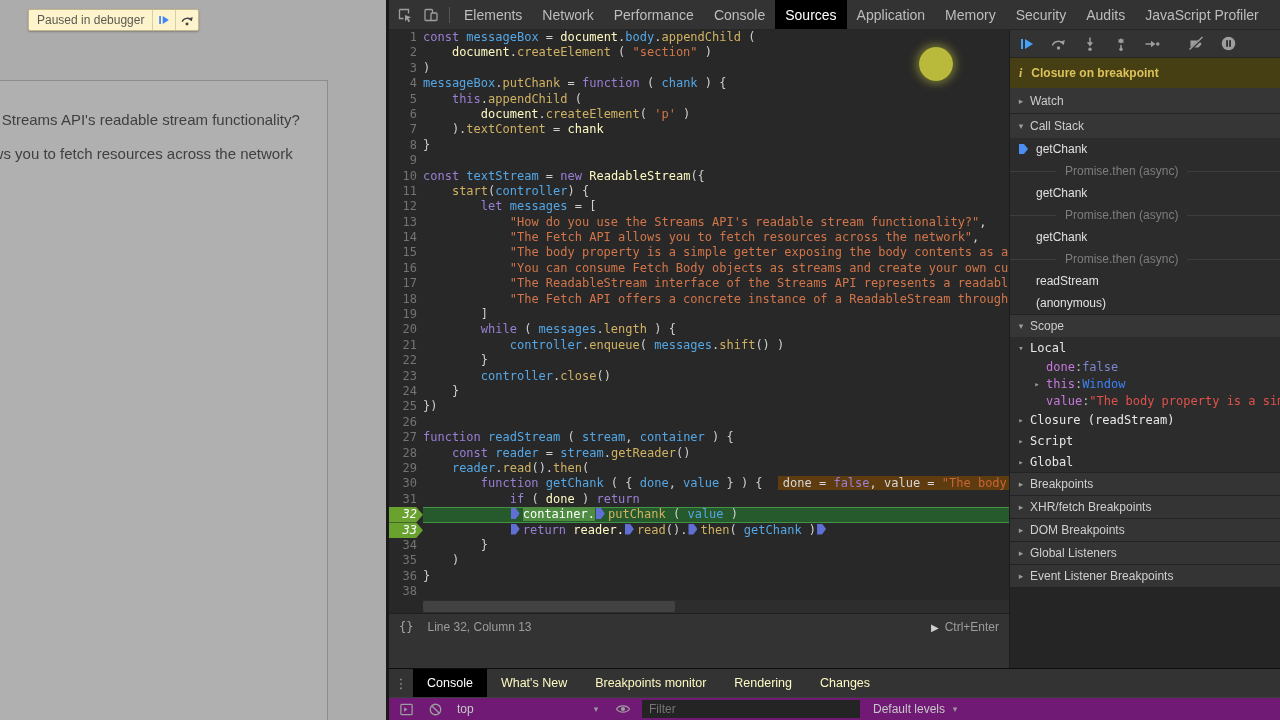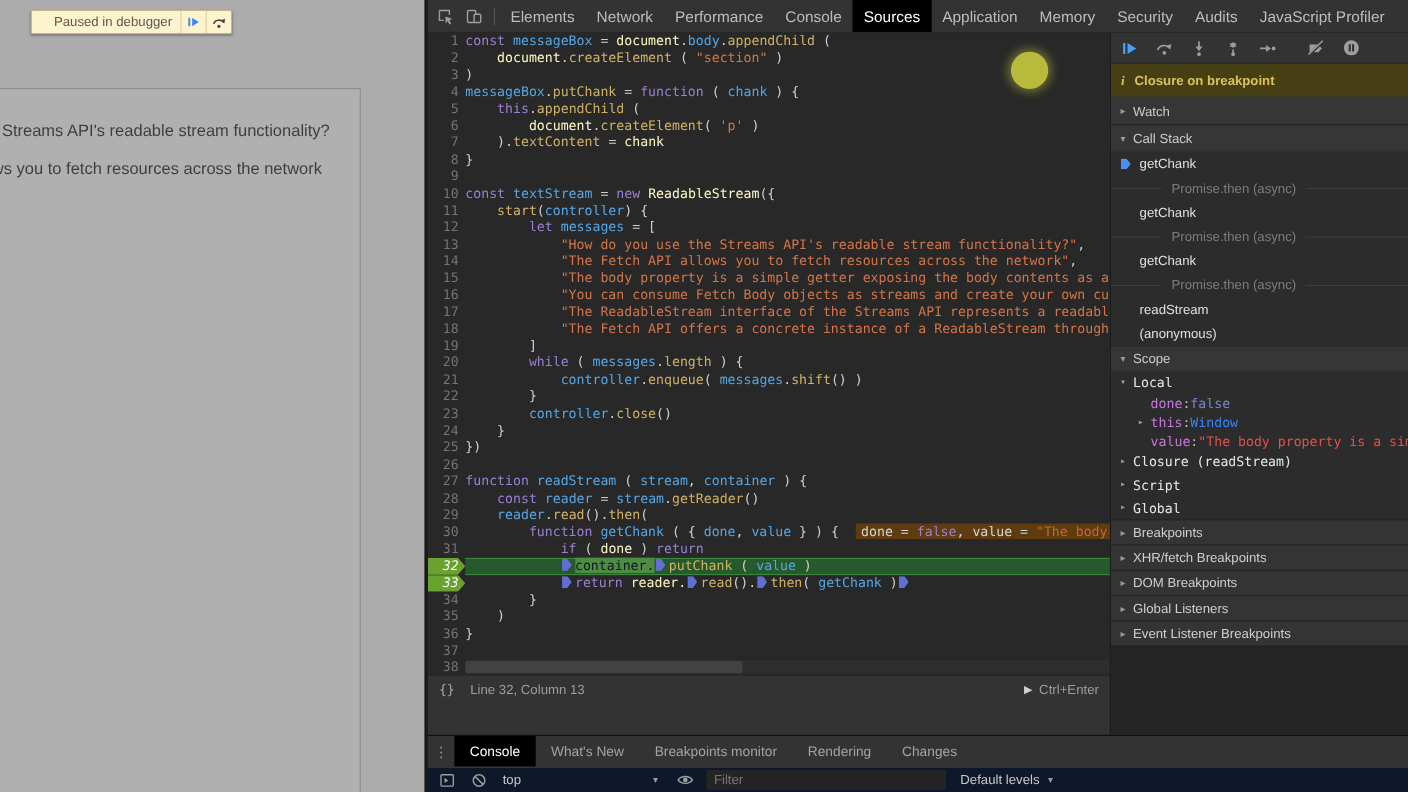--- a/index.html
+++ b/index.html
@@ -1,21 +1,21 @@
 <!DOCTYPE html>
 <html><head>
 <meta charset="utf-8">
 <style>
   * { box-sizing: border-box; margin: 0; padding: 0; }
   html,body { width:1280px; height:720px; overflow:hidden; background:#888; }
   .root { position:relative; width:1280px; height:720px; font-family:"Liberation Sans",sans-serif; overflow:hidden; background:#acacac; }
 
   
   .page { position:absolute; left:0; top:0; width:386px; height:720px; background:#acacac; overflow:hidden; }
-  .paused-banner { position:absolute; left:28px; top:9px; height:22px; background:#fdf3cc; border:1px solid #c2b88b; border-radius:2px; display:flex; align-items:center; font-size:12px; color:#5a5a50; padding-left:20px; box-shadow:0 1px 2px rgba(0,0,0,.25); }
+  .paused-banner { position:absolute; left:28px; top:9px; height:22px; background:#fdf3cc; border:1px solid #c2b88b; border-radius:2px; display:flex; align-items:center; font-size:12px; color:#5a5a50; padding-left:8px; box-shadow:0 1px 2px rgba(0,0,0,.25); }
   .pb-text { margin-right:8px; white-space:nowrap; }
   .pb-btn { width:23px; height:100%; border-left:1px solid #d9d0a2; display:flex; align-items:center; justify-content:center; cursor:pointer; }
   .content-box { position:absolute; left:-30px; top:80px; width:358px; height:900px; background:#b0b0b0; border:1px solid #8d8d8d; }
   .pline { position:absolute; white-space:nowrap; font-size:15px; color:#3f3f3f; }
   .pline1 { left:-106px; top:30px; }
   .pline2 { left:-101px; top:64px; }
 
   
   .devtools { position:absolute; left:386px; top:0; width:894px; height:720px; background:#333; border-left:3px solid #191919; display:flex; flex-direction:column; }
   .topbar { height:30px; flex:0 0 30px; display:flex; align-items:stretch; background:#333; border-bottom:1px solid #262626; }
@@ -35,21 +35,21 @@
   .ftab .x { margin-left:9px; color:#9e9e9e; font-size:12px; }
   .ft-right { margin-left:auto; margin-right:6px; }
 
   .editor { position:relative; height:583px; flex:0 0 583px; background:#282828; font:12px/15.4px "DejaVu Sans Mono",monospace; overflow:hidden; cursor:text; }
   .code-line { display:flex; height:15.4px; }
   .gut { flex:0 0 34px; text-align:right; padding-right:6px; color:#747474; user-select:none; cursor:pointer; }
   .gut.bp { background:#6aa22f; color:#fafafa; clip-path:polygon(0 0,80% 0,100% 50%,80% 100%,0 100%);font-style:italic; }
   .code { white-space:pre; flex:1; color:#cfcfcf; }
   .exec .code { background:#26592b; box-shadow:inset 0 1px 0 #419544, inset 0 -1px 0 #419544; }
   .c-kw{color:#9a7fd5} .c-vr{color:#54a7e6} .c-fn{color:#d0b263} .c-st{color:#d2754a} .c-df{color:#fef9c3} .c-pl{color:#cfcfcf}
-  .c-sel{background:#4e8c41;color:#0f172a}
+  .c-sel{background:#4e8c41;color:#ffffff}
   .mk{display:inline-block;width:9px;height:11px;background:#5f6fd3;clip-path:polygon(0 0,55% 0,100% 50%,55% 100%,0 100%);vertical-align:-1px;margin:0 3px 0 1px}
   .wg{background:#5e3c10;padding:0 5px;margin-left:8px}
   .c-wl,.c-wp{color:#d6d6d6} .c-wf{color:#9a7fd5} .c-ws{color:#c96535}
   .hscroll-track{position:absolute;left:34px;right:0;bottom:0;height:13px;background:#2d2d2d;}
   .hscroll{position:absolute;left:0;top:1px;width:252px;height:11px;background:#424242;border-radius:2px;cursor:pointer;}
   .click-glow{position:absolute;left:530px;top:17px;width:34px;height:34px;border-radius:50%;background:rgba(198,198,62,.92);box-shadow:0 0 9px 3px rgba(198,198,62,.45);pointer-events:none;}
 
   .status-bar{height:27px;flex:0 0 27px;background:#333;border-top:1px solid #1f1f1f;display:flex;align-items:center;font-size:12px;color:#9c9c9c;padding:0 10px;gap:14px;}
   .curly{font-family:"DejaVu Sans Mono",monospace;color:#a5a5a5;font-size:12px;cursor:pointer;}
   .sb-right{margin-left:auto;display:flex;align-items:center;gap:6px;color:#9c9c9c;}
@@ -77,23 +77,23 @@
   .scope-var .varr{position:absolute;left:22px;}
   .sv-name{color:#c678dd} .sv-bool{color:#7986cb} .sv-str{color:#e0514b} .sv-obj{color:#3b82f6}
   .sv-sep{color:#bdbdbd;}
   .bottom-section{height:23px;flex:0 0 23px;border-top:1px solid #232323;background:#343434;display:flex;align-items:center;gap:4px;padding:0 6px;color:#cfcfcf;cursor:pointer;}
   .side-fill{flex:1;background:#252525;border-top:1px solid #232323;}
 
   
   .drawer{height:52px;flex:0 0 52px;display:flex;flex-direction:column;background:#333;}
   .drawer-tabs{height:29px;flex:0 0 29px;display:flex;align-items:stretch;border-top:1px solid #0d0d0d;background:#333;}
   .kebab{width:24px;display:flex;align-items:center;justify-content:center;color:#9e9e9e;font-size:13px;cursor:pointer;}
-  .dtab{display:flex;align-items:center;padding:0 14px;font-size:12.5px;color:#a3a3a3;cursor:pointer;white-space:nowrap;}
+  .dtab{display:flex;align-items:center;padding:0 14px;font-size:12.5px;color:#fef9c3;cursor:pointer;white-space:nowrap;}
   .dtab.active{background:#000;color:#fff;}
-  .drawer-toolbar{height:23px;flex:1;display:flex;align-items:center;gap:9px;padding:0 7px;background:#0f172a;border-top:1px solid #3d3d3d;overflow:hidden;}
+  .drawer-toolbar{height:23px;flex:1;display:flex;align-items:center;gap:9px;padding:0 7px;background:#701a75;border-top:1px solid #3d3d3d;overflow:hidden;}
   .ctx{width:150px;display:flex;justify-content:space-between;align-items:center;color:#c8c8c8;font-size:12px;padding:0 3px;cursor:pointer;}
   .filter-input{background:#242424;border:none;outline:none;width:218px;height:18px;color:#ccc;font-size:12px;padding:0 7px;font-family:"Liberation Sans",sans-serif;}
   .levels{display:flex;align-items:center;gap:5px;color:#c8c8c8;font-size:12px;margin-left:4px;cursor:pointer;white-space:nowrap;}
   svg.ic{display:block;}
 </style>
 </head>
 <body>
 
 <div class="root">
 
@@ -296,24 +296,20 @@
             </div>
             <div class="code-line">
               <span class="gut">35</span>
               <span class="code"><span class="c-pl">    )</span></span>
             </div>
             <div class="code-line">
               <span class="gut">36</span>
               <span class="code"><span class="c-pl">}</span></span>
             </div>
             <div class="code-line">
-              <span class="gut">37</span>
-              <span class="code"></span>
-            </div>
-            <div class="code-line">
               <span class="gut">38</span>
               <span class="code"></span>
             </div>
             <div class="hscroll-track">
             <div class="hscroll"></div>
           </div>
           <div class="click-glow"></div>
         </div>
 
         <div class="status-bar">

